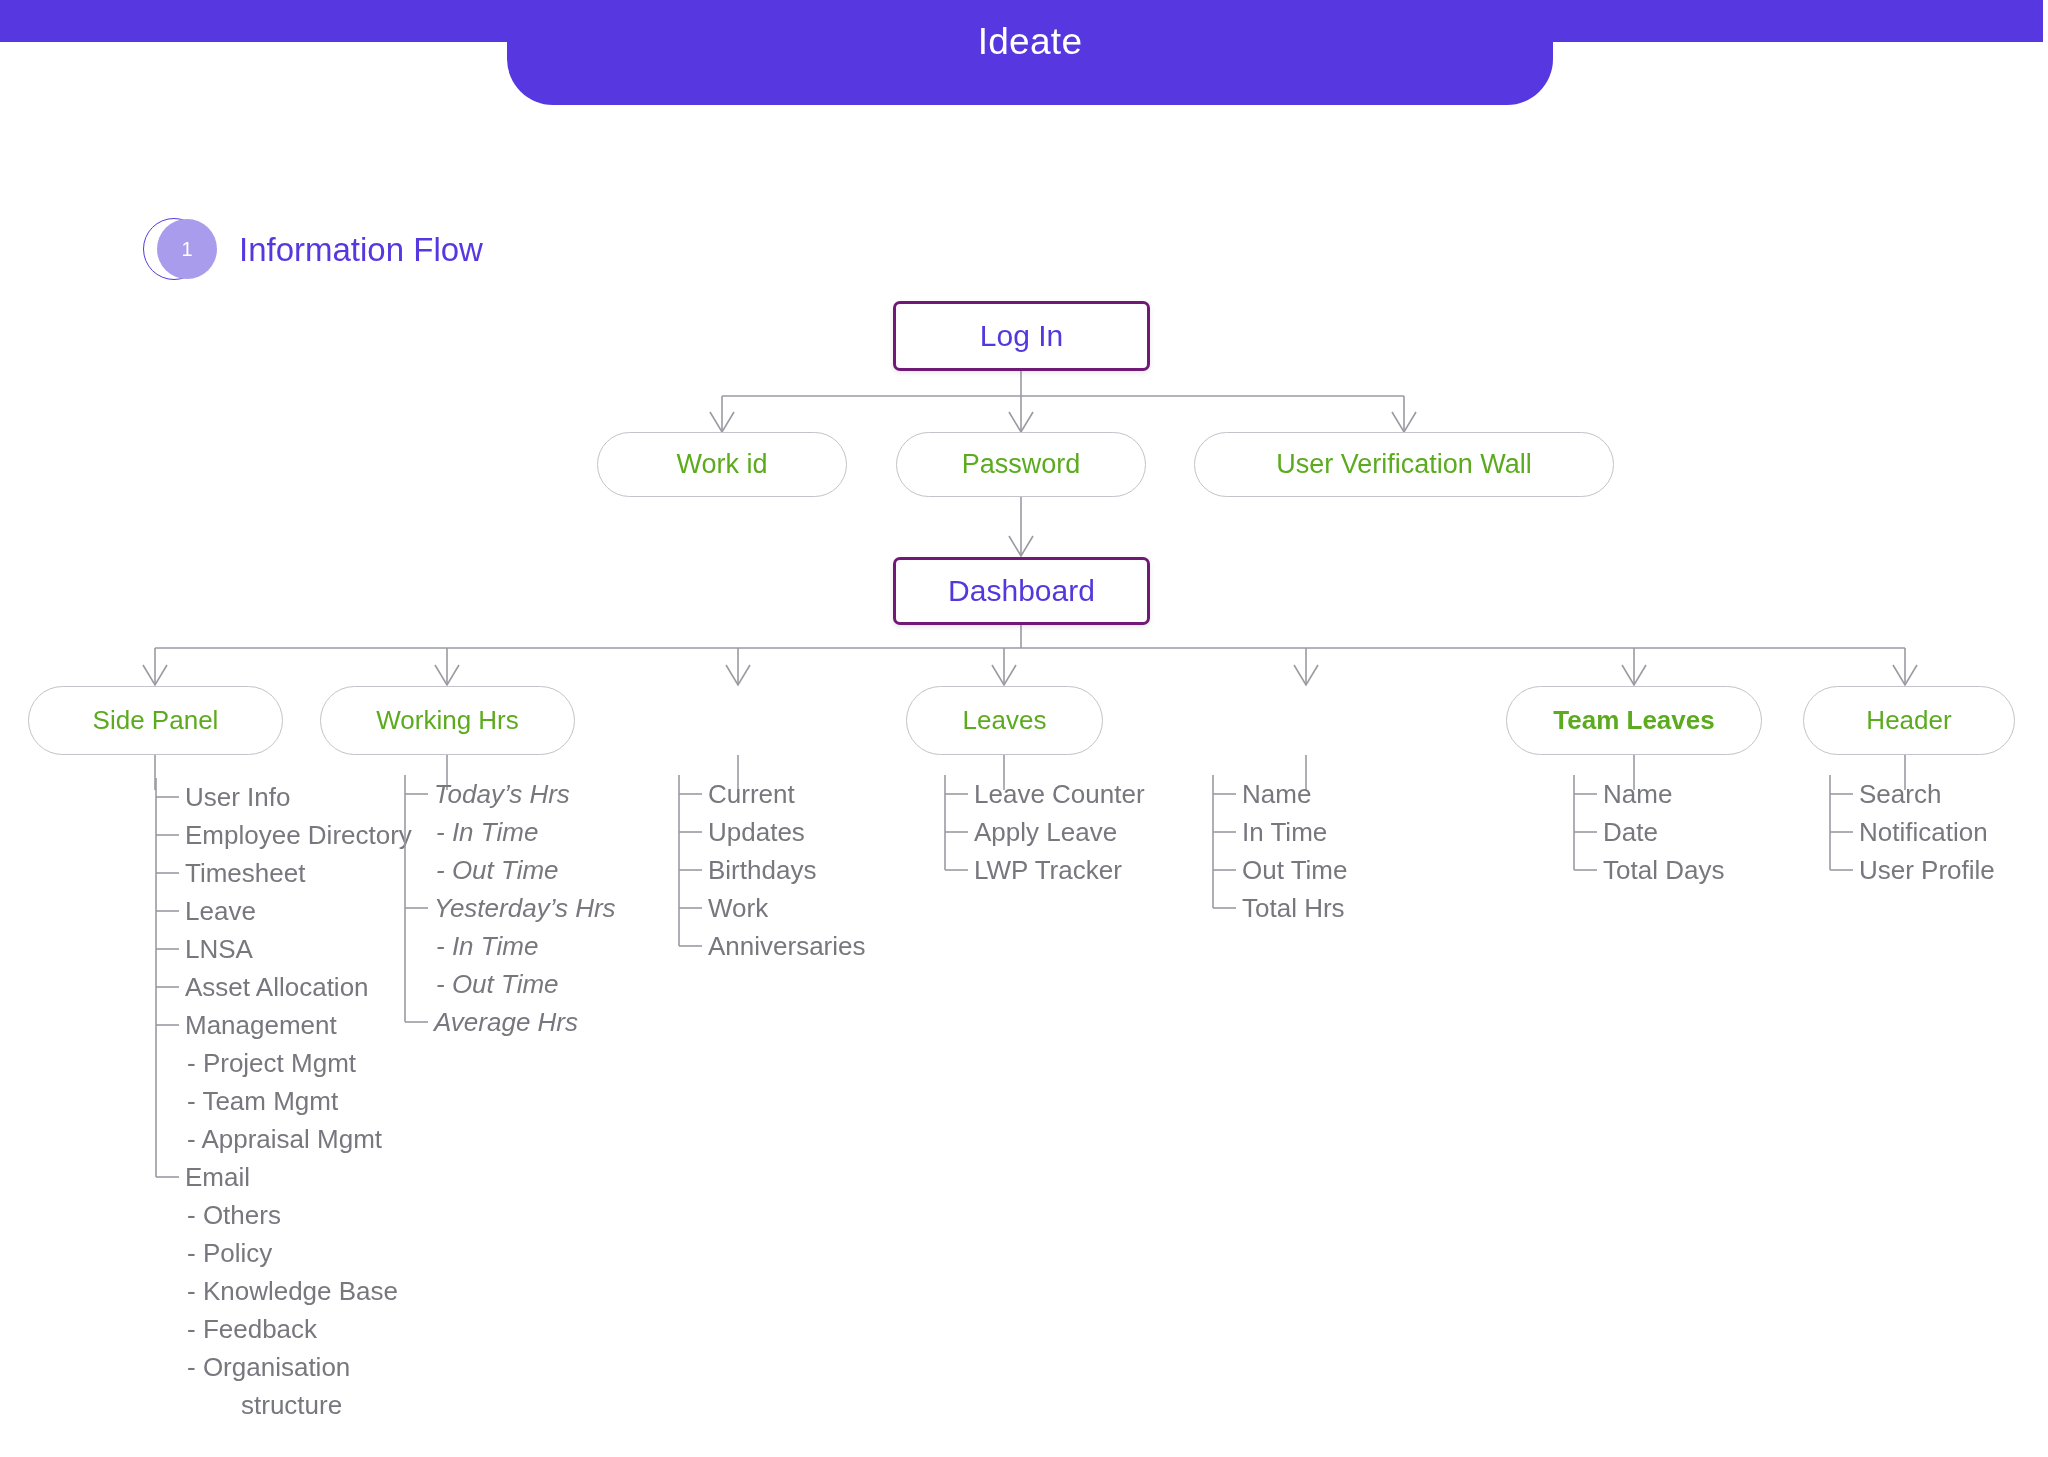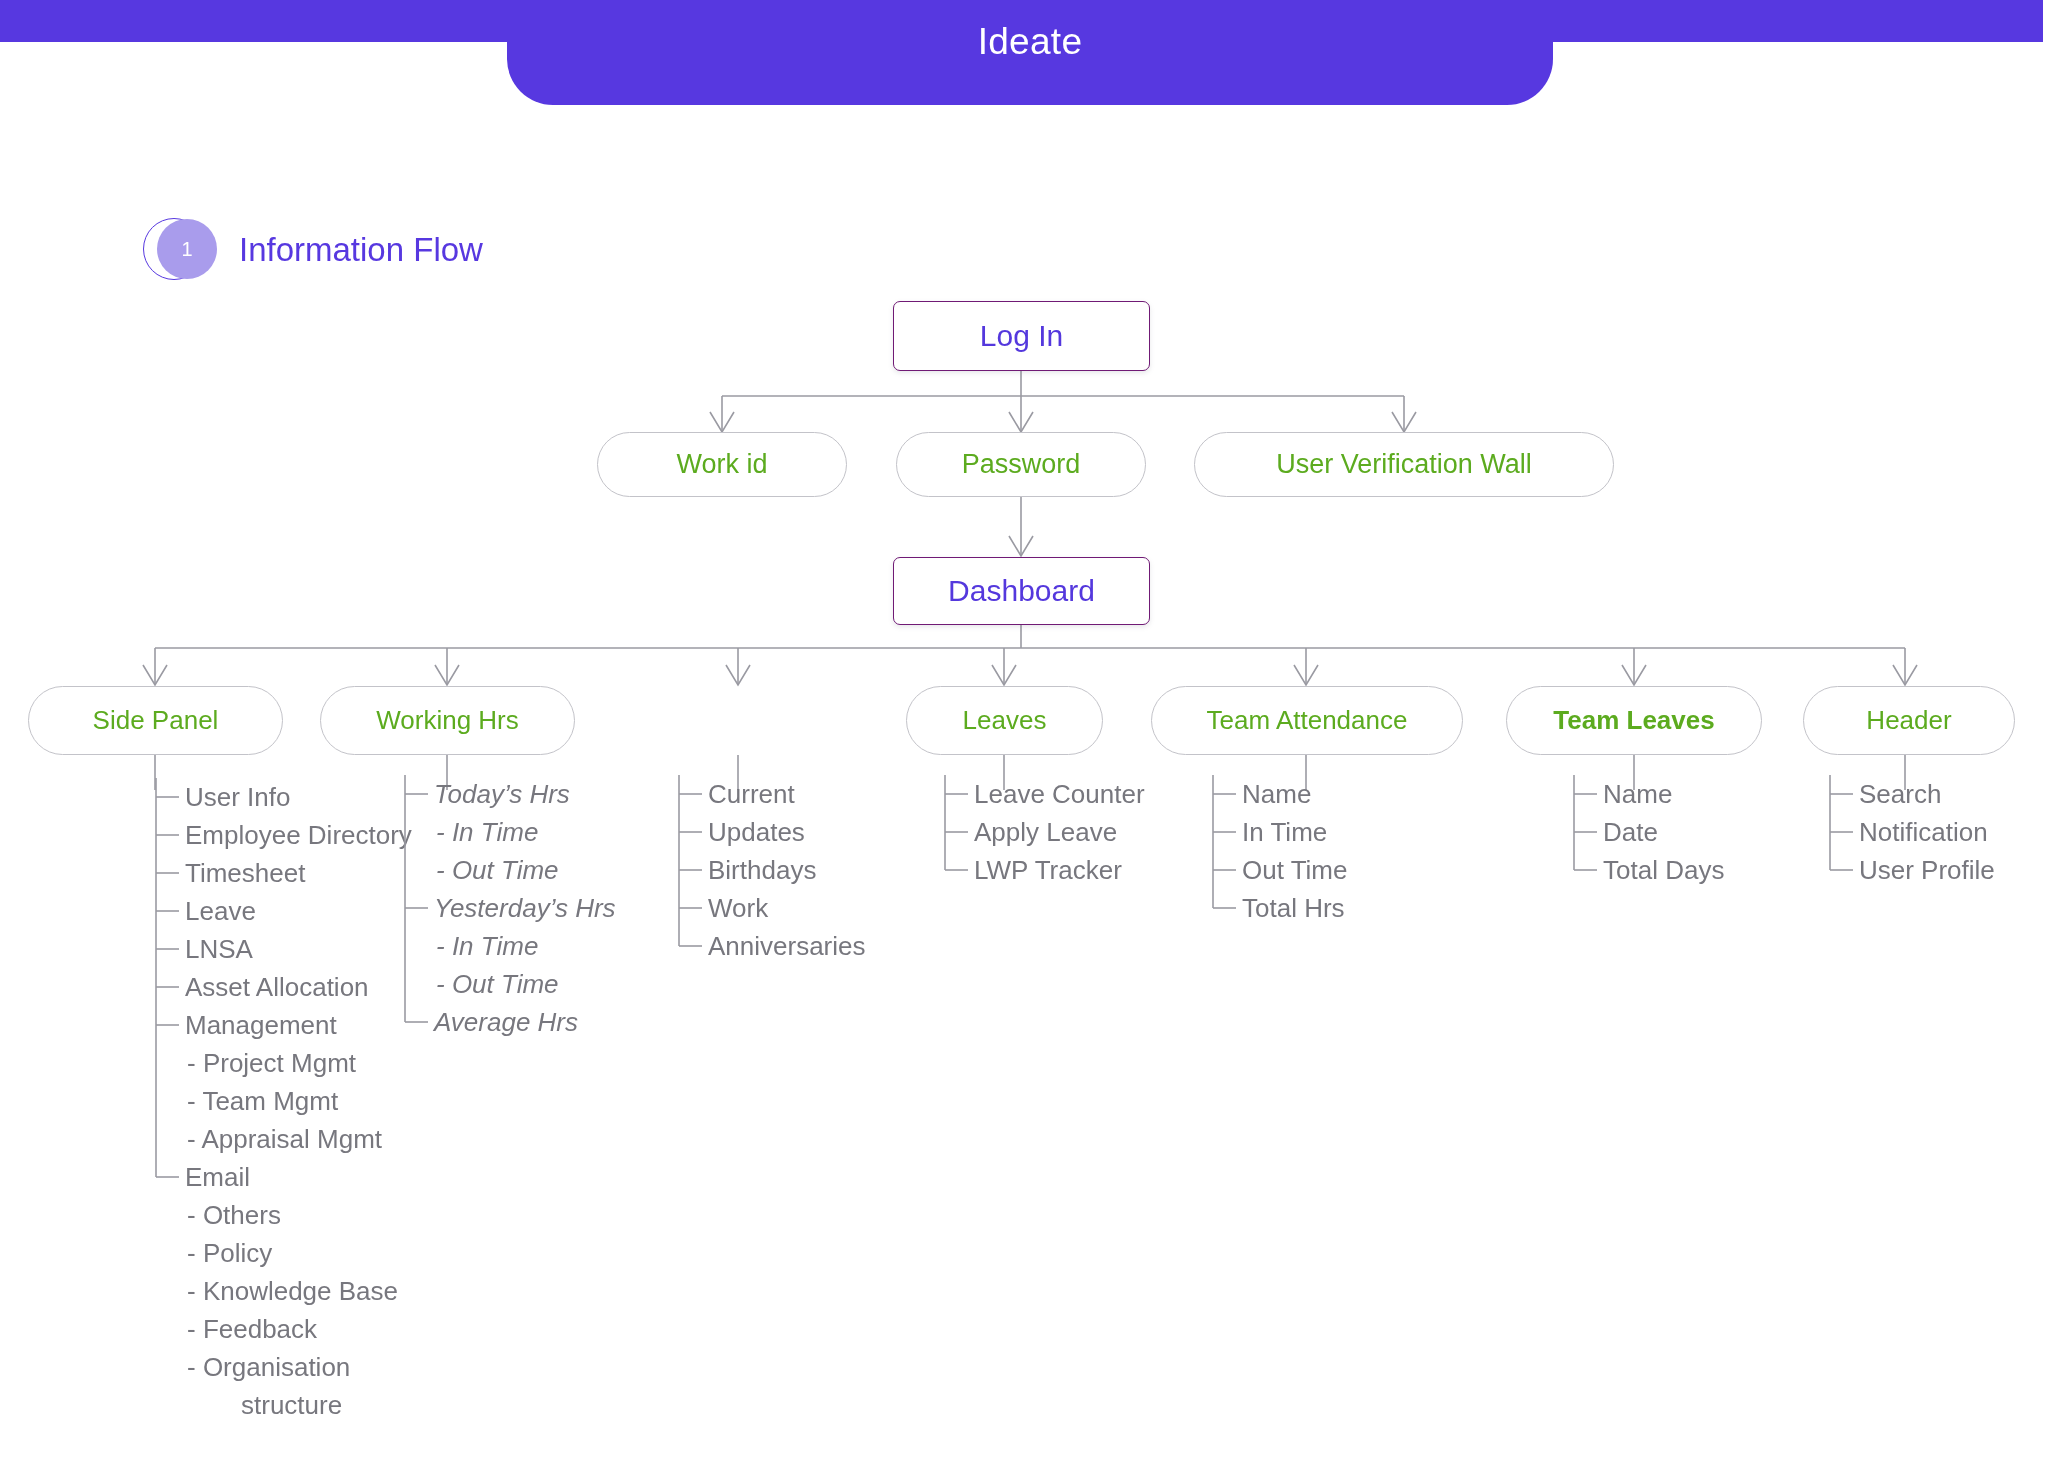--- a/index.html
+++ b/index.html
@@ -90,21 +90,21 @@
 
   
   .node{
     position:absolute;
     display:flex; align-items:center; justify-content:center;
     box-sizing:border-box;
     background:#ffffff;
     white-space:nowrap;
   }
   .node.rect{
-    border:1px solid #701a75;
+    border:3px solid #701a75;
     border-radius:7px;
     color:#5438dd;
     font-size:30px;
     box-shadow:0 2px 5px rgba(120,120,140,.18);
     text-align:right;
   }
   .node.pill{
     border:1px solid #c3c3c9;
     border-radius:999px;
     color:#5cab1f;
@@ -205,21 +205,20 @@
 
   <div class="node rect" style="left:893px; top:557px; width:257px; height:68px;">Dashboard</div>
 
   <div class="node pill small" style="left:28px; top:686px; width:255px; height:69px;">Side Panel</div>
 
   <div class="node pill small" style="left:320px; top:686px; width:255px; height:69px;">Working Hrs</div>
 
 
   <div class="node pill small" style="left:906px; top:686px; width:197px; height:69px;">Leaves</div>
 
-  <div class="node pill small" style="left:1151px; top:686px; width:312px; height:69px;">Team Attendance</div>
 
   <div class="node pill small" style="left:1506px; top:686px; width:256px; height:69px;font-weight:bold;">Team Leaves</div>
 
   <div class="node pill small" style="left:1803px; top:686px; width:212px; height:69px;">Header</div>
 
   <div class="tree" id="tree-0" style="left:155px; top:778px;">
       <svg width="30" height="407" style="position: absolute; left: 0px; top: 0px; overflow: visible;">
         <g fill="none" stroke="#9a9aa2" stroke-width="1.6">
           <path d="M1,0 L1,399"></path>
           <path d="M1,19 L24,19"></path>

